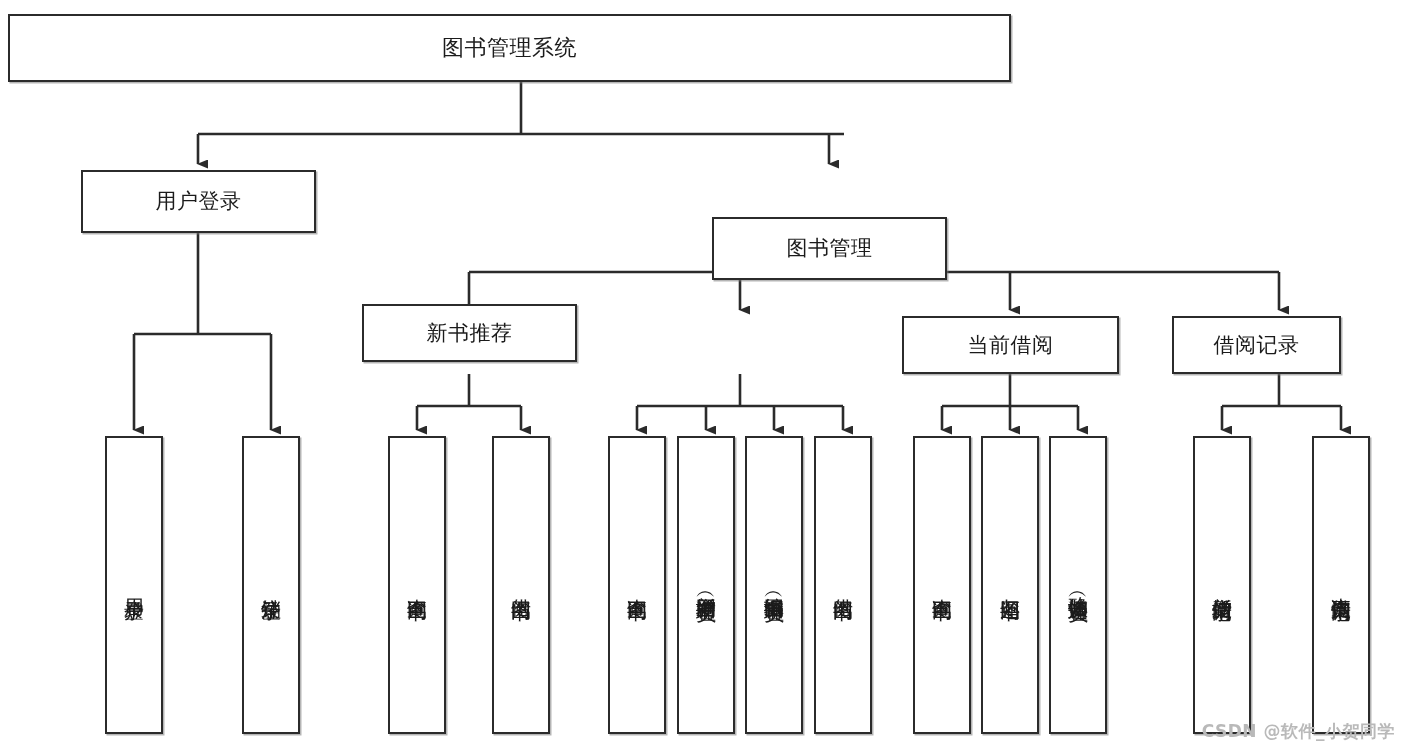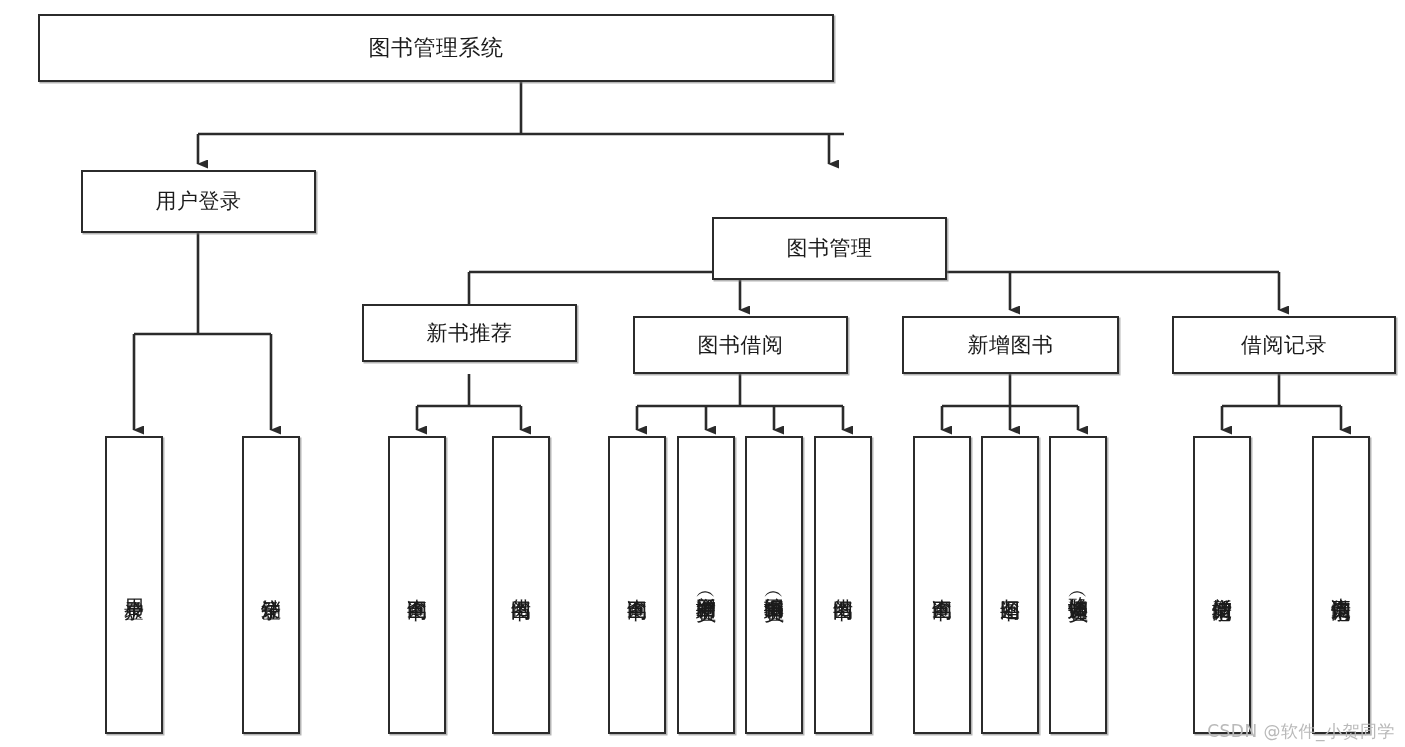--- a/index.html
+++ b/index.html
@@ -64,20 +64,21 @@
   }
   #watermark {
     position: absolute;
     right: 10px;
     bottom: 4px;
     color: #b9b9b9;
     font-size: 17px;
     letter-spacing: 0.5px;
     white-space: nowrap;
     user-select: none;
+    font-weight: bold;
   }
 </style>
 </head>
 <body>
 
 <div id="diagram-root">
 
   <svg id="edges-layer" viewBox="0 0 1405 747" width="1405" height="747" xmlns="http://www.w3.org/2000/svg">
     <defs>
       <marker id="arrowhead" markerWidth="9" markerHeight="11" refX="4.5" refY="10" orient="auto" markerUnits="userSpaceOnUse">
@@ -121,45 +122,42 @@
       <path d="M1010,406 L1010,430" marker-end="url(#arrowhead)"></path>
       <path d="M1078,406 L1078,430" marker-end="url(#arrowhead)"></path>
 
       <path d="M1279,374 L1279,406"></path>
       <path d="M1222,406 L1341,406"></path>
       <path d="M1222,406 L1222,430" marker-end="url(#arrowhead)"></path>
       <path d="M1341,406 L1341,430" marker-end="url(#arrowhead)"></path>
     </g>
   </svg>
 
-  <div class="node horizontal root" style="left:38px; top:14px; width:796px; height:68px;">
+  <div class="node horizontal root" style="left:8px; top:14px; width:1003px; height:68px;">
     <span class="node-label">图书管理系统</span>
   </div>
 
   <div class="node horizontal" style="left:81px; top:170px; width:235px; height:63px;">
     <span class="node-label">用户登录</span>
   </div>
 
   <div class="node horizontal" style="left:712px; top:170px; width:235px; height:63px;margin-top:47px;">
     <span class="node-label">图书管理</span>
   </div>
 
   <div class="node horizontal" style="left:362px; top:304px; width:215px; height:58px;">
     <span class="node-label">新书推荐</span>
   </div>
 
-  <div class="node horizontal" style="left:633px; top:316px; width:215px; height:58px;">
-    <span class="node-label">图书借阅</span>
-  </div>
 
   <div class="node horizontal" style="left:902px; top:316px; width:217px; height:58px;">
-    <span class="node-label">新增图书</span>
-  </div>
-
-  <div class="node horizontal" style="left:1172px; top:316px; width:224px; height:58px;">
+    <span class="node-label">当前借阅</span>
+  </div>
+
+  <div class="node horizontal" style="left:1172px; top:316px; width:169px; height:58px;">
     <span class="node-label">借阅记录</span>
   </div>
 
   <div class="node vertical" style="left:105px; top:436px; width:58px; height:298px;">
     <span class="node-label">用户登录</span>
   </div>
 
   <div class="node vertical" style="left:242px; top:436px; width:58px; height:298px;">
     <span class="node-label">注销登录</span>
   </div>

